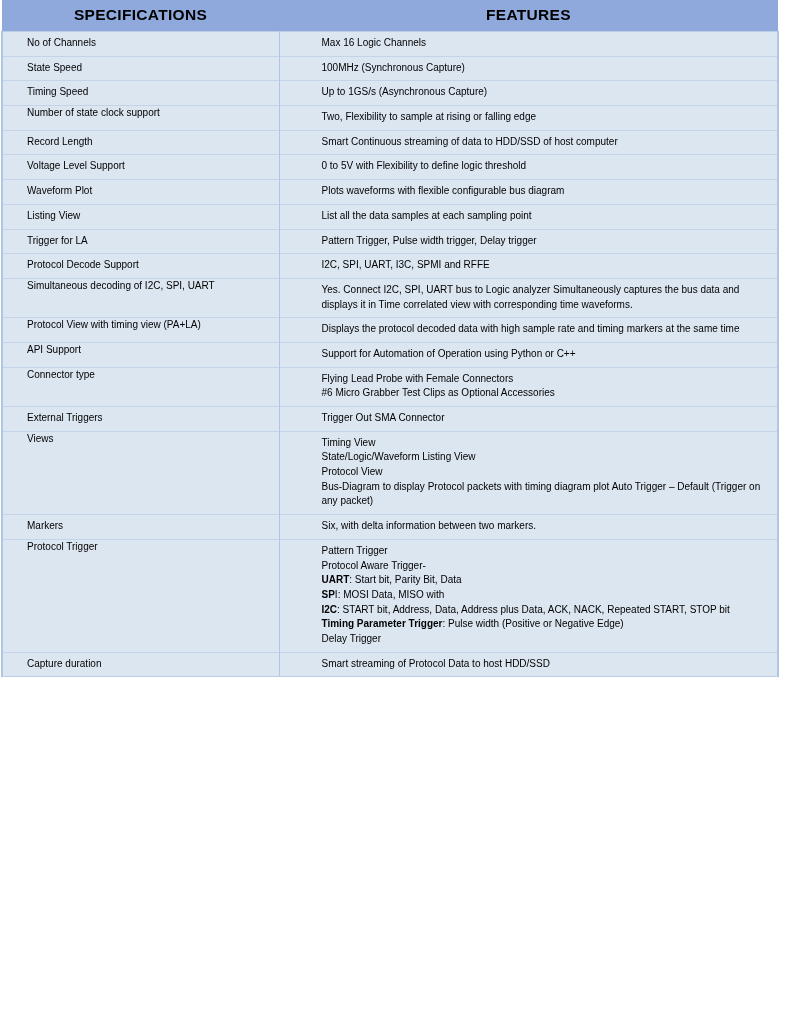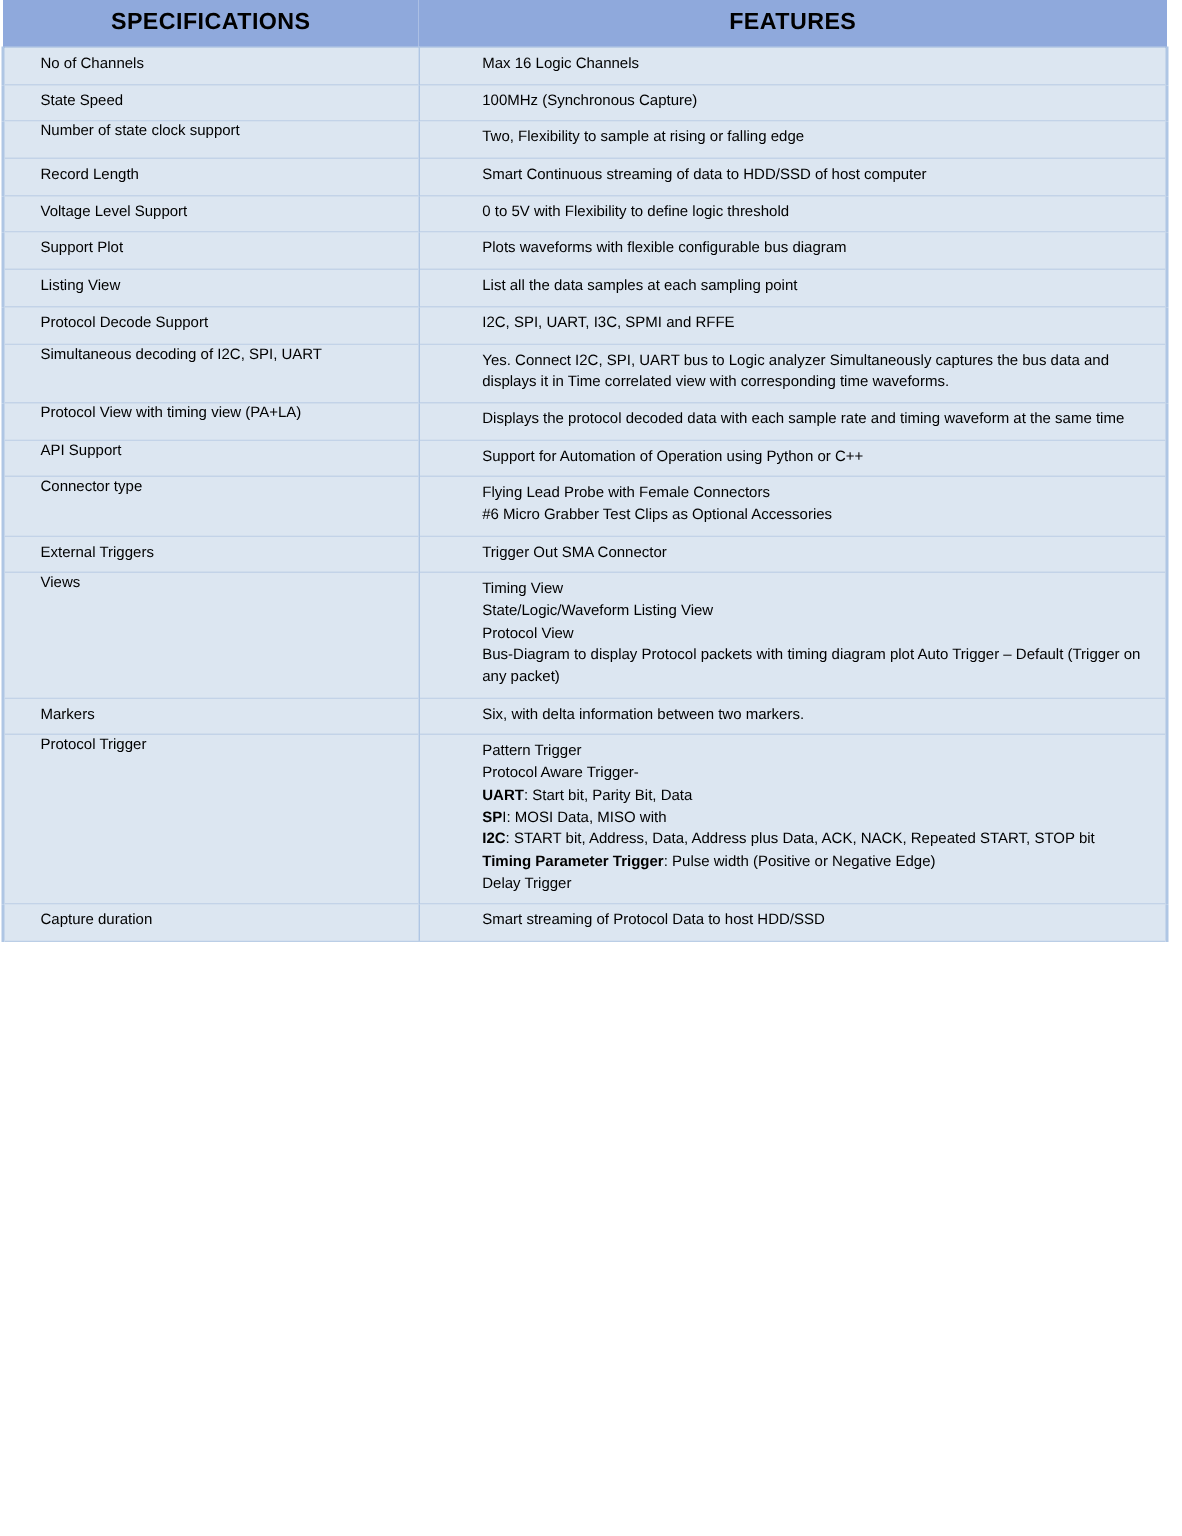--- a/index.html
+++ b/index.html
@@ -103,20 +103,28 @@
       </tr>
       <tr>
         <td class="col-spec">
           <span>State Speed</span>
         </td>
         <td class="col-feat">
           <span>100MHz (Synchronous Capture)</span>
         </td>
       </tr>
       <tr>
+        <td class="col-spec">
+          <span>Timing Speed</span>
+        </td>
+        <td class="col-feat">
+          <span>Up to 1GS/s (Asynchronous Capture)</span>
+        </td>
+      </tr>
+      <tr>
         <td class="col-spec mid-label">
           <span>Number of state clock support</span>
         </td>
         <td class="col-feat">
           <span>Two, Flexibility to sample at rising or falling edge</span>
         </td>
       </tr>
       <tr>
         <td class="col-spec">
           <span>Record Length</span>
@@ -128,56 +136,64 @@
       <tr>
         <td class="col-spec">
           <span>Voltage Level Support</span>
         </td>
         <td class="col-feat">
           <span>0 to 5V with Flexibility to define logic threshold</span>
         </td>
       </tr>
       <tr>
         <td class="col-spec">
-          <span>Support Plot</span>
+          <span>Waveform Plot</span>
         </td>
         <td class="col-feat">
           <span>Plots waveforms with flexible configurable bus diagram</span>
         </td>
       </tr>
       <tr>
         <td class="col-spec">
           <span>Listing View</span>
         </td>
         <td class="col-feat">
           <span>List all the data samples at each sampling point</span>
         </td>
       </tr>
       <tr>
         <td class="col-spec">
+          <span>Trigger for LA</span>
+        </td>
+        <td class="col-feat">
+          <span>Pattern Trigger, Pulse width trigger, Delay trigger</span>
+        </td>
+      </tr>
+      <tr>
+        <td class="col-spec">
           <span>Protocol Decode Support</span>
         </td>
         <td class="col-feat">
           <span>I2C, SPI, UART, I3C, SPMI and RFFE</span>
         </td>
       </tr>
       <tr>
         <td class="col-spec mid-label">
           <span>Simultaneous decoding of I2C, SPI, UART</span>
         </td>
         <td class="col-feat">
           <span>Yes. Connect I2C, SPI, UART bus to Logic analyzer Simultaneously captures the bus data and displays it in Time correlated view with corresponding time waveforms.</span>
         </td>
       </tr>
       <tr>
         <td class="col-spec mid-label">
           <span>Protocol View with timing view (PA+LA)</span>
         </td>
         <td class="col-feat">
-          <span>Displays the protocol decoded data with each sample rate and timing waveform at the same time</span>
+          <span>Displays the protocol decoded data with high sample rate and timing markers at the same time</span>
         </td>
       </tr>
       <tr>
         <td class="col-spec mid-label">
           <span>API Support</span>
         </td>
         <td class="col-feat">
           <span>Support for Automation of Operation using Python or C++</span>
         </td>
       </tr>

